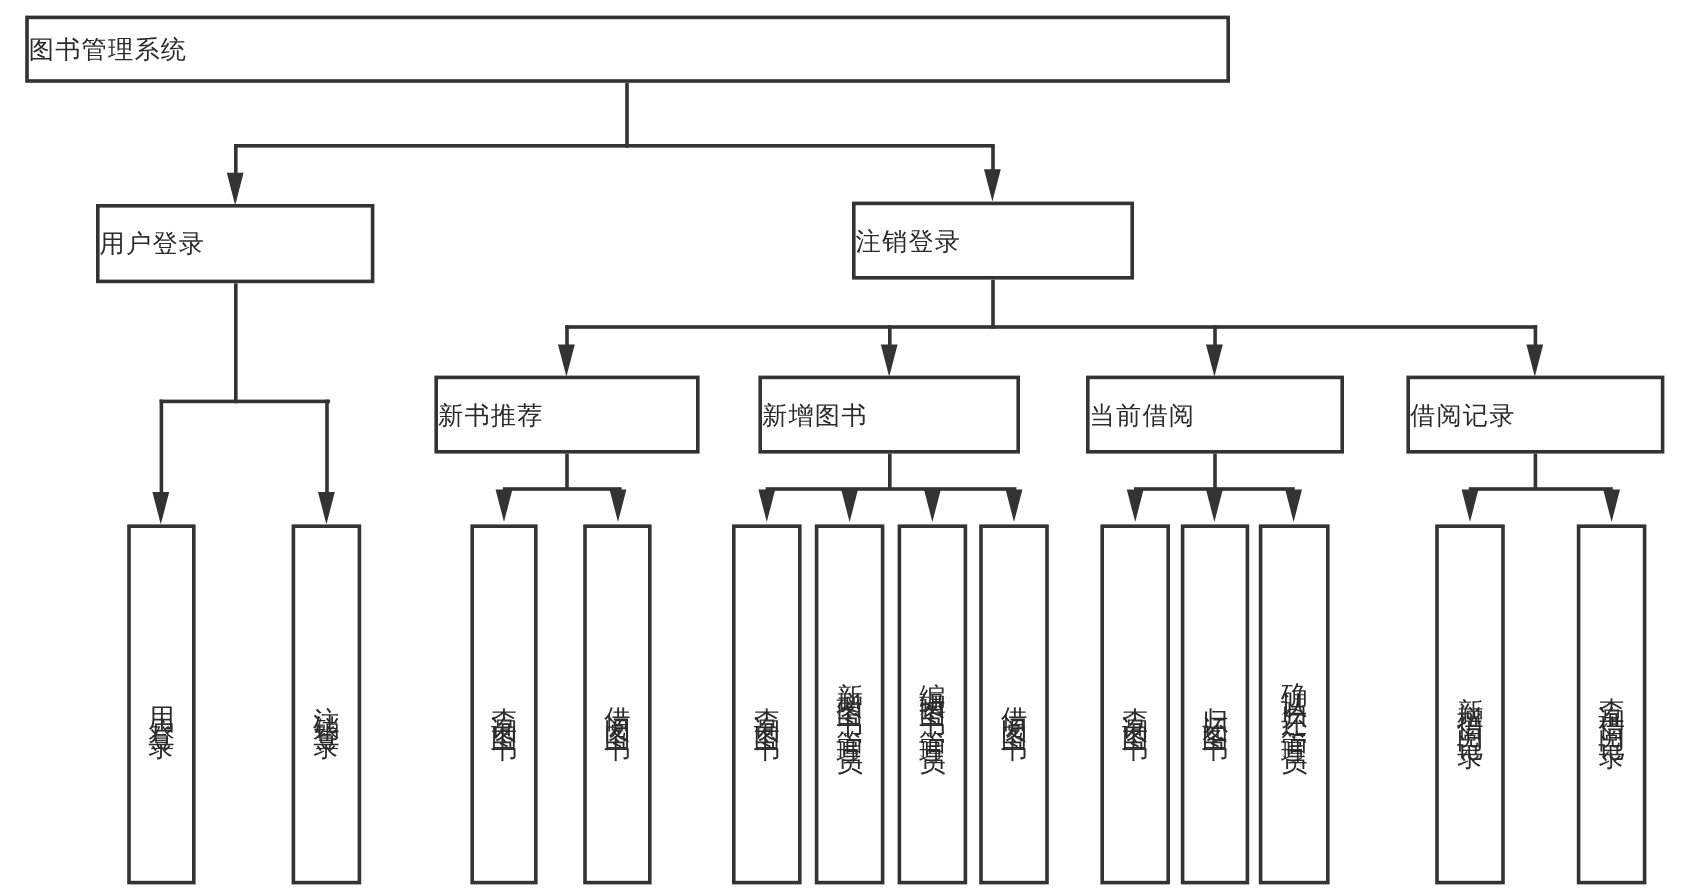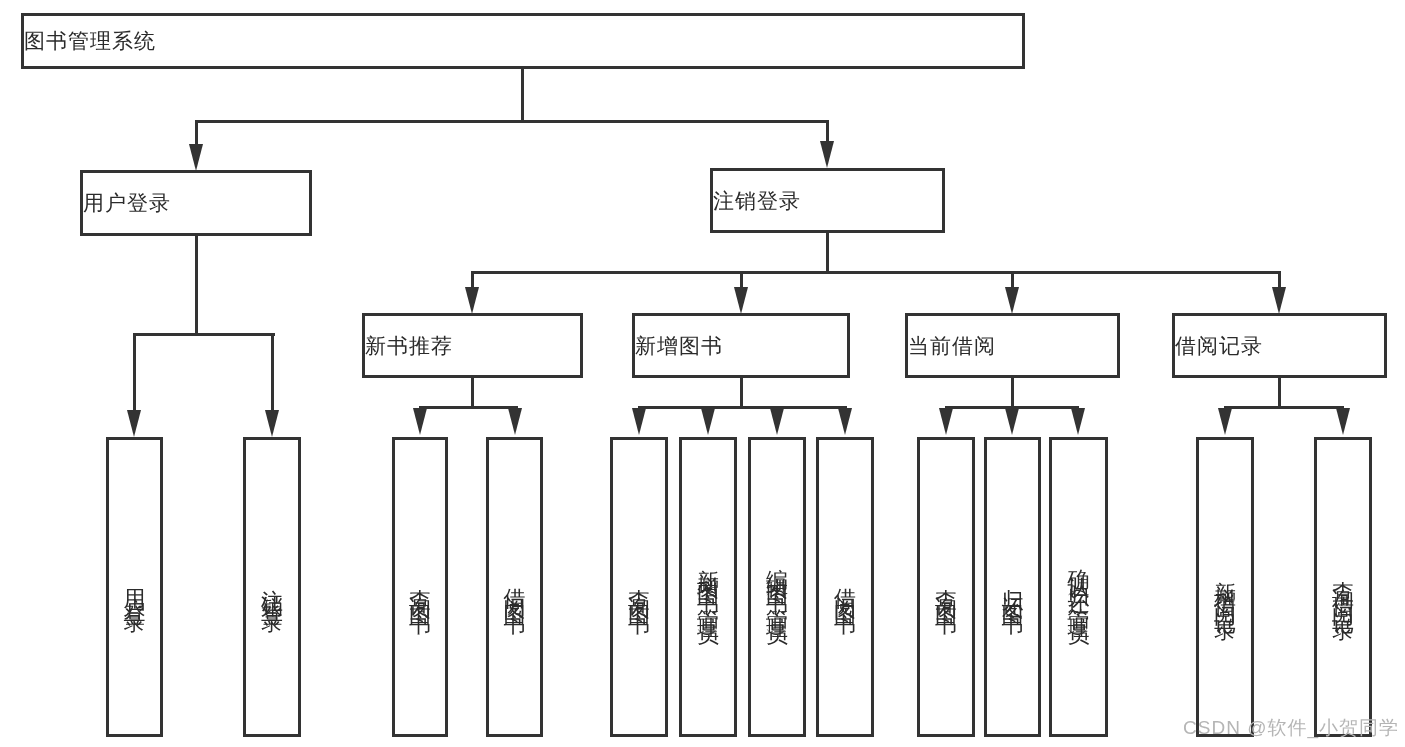--- a/index.html
+++ b/index.html
@@ -146,15 +146,14 @@
     <span>确认归还（管理员）</span>
   </div>
 
   <div class="vbox" style="left:1196px;width:58px">
     <span>新增借阅记录</span>
   </div>
   <div class="vbox" style="left:1314px;width:58px">
     <span>查询借阅记录</span>
   </div>
 
-  <div class="watermark">CSDN @软件_小贺同学</div>
 
 </div>
 
 </body></html>

